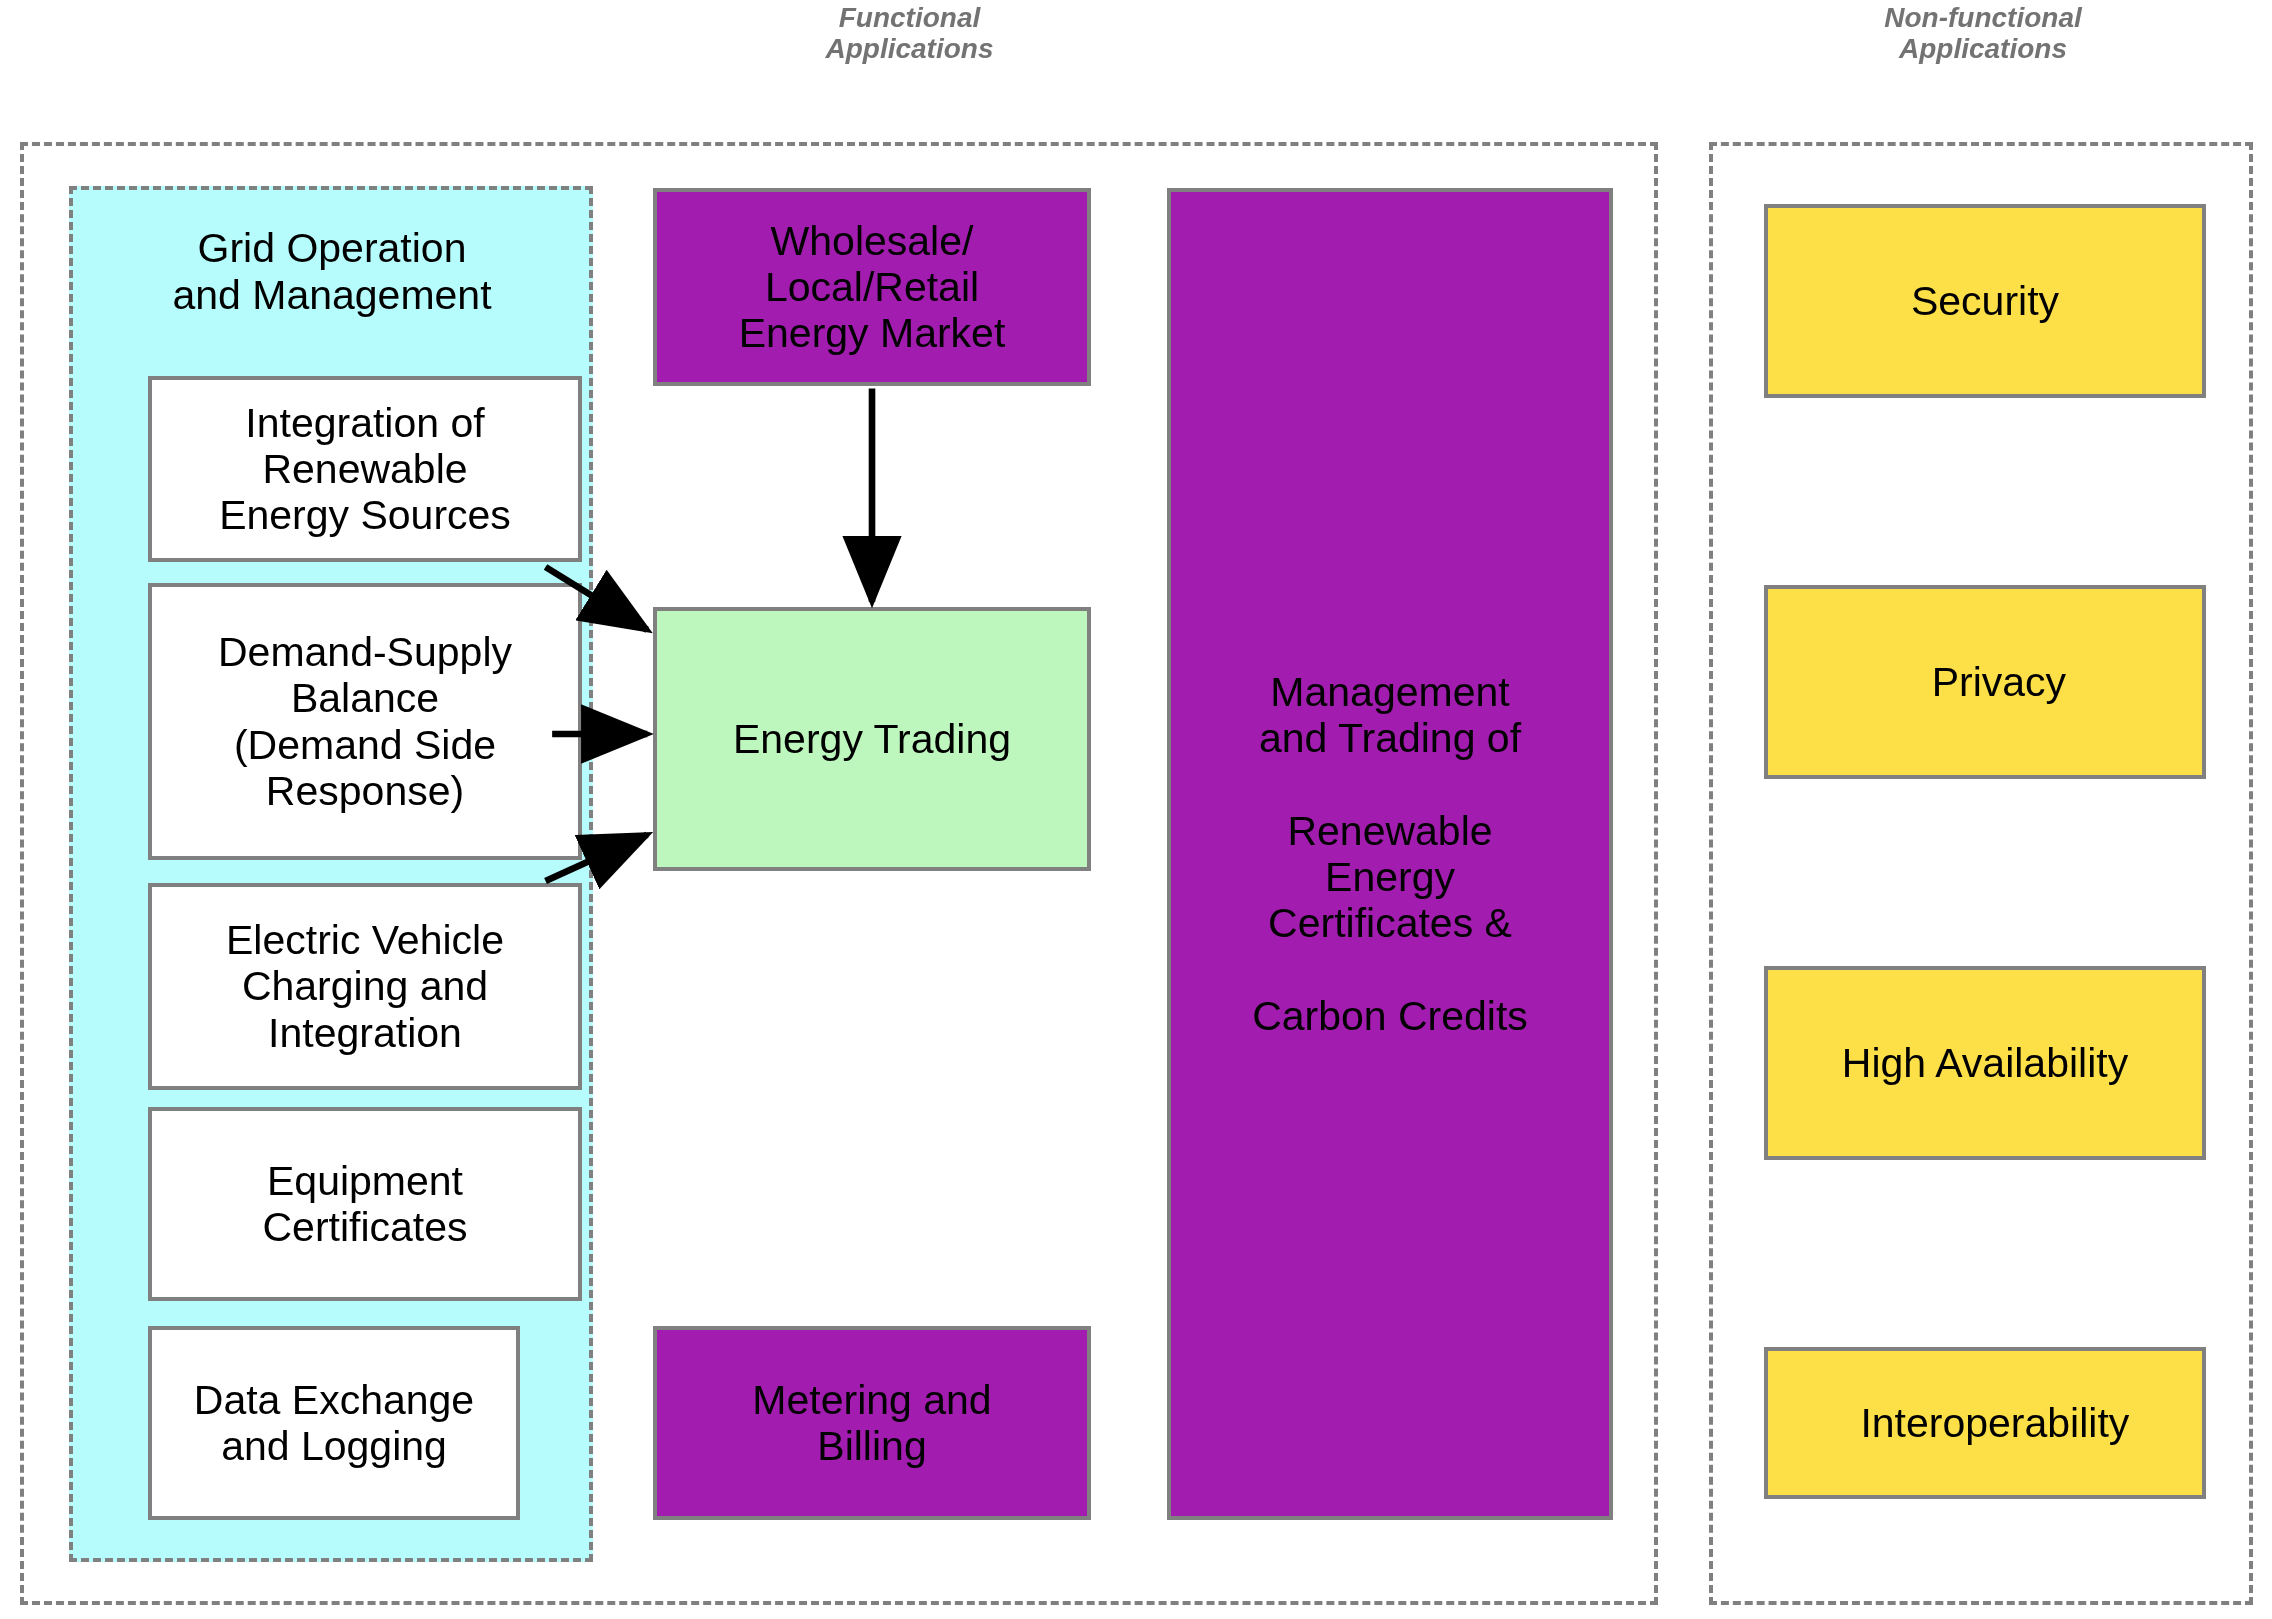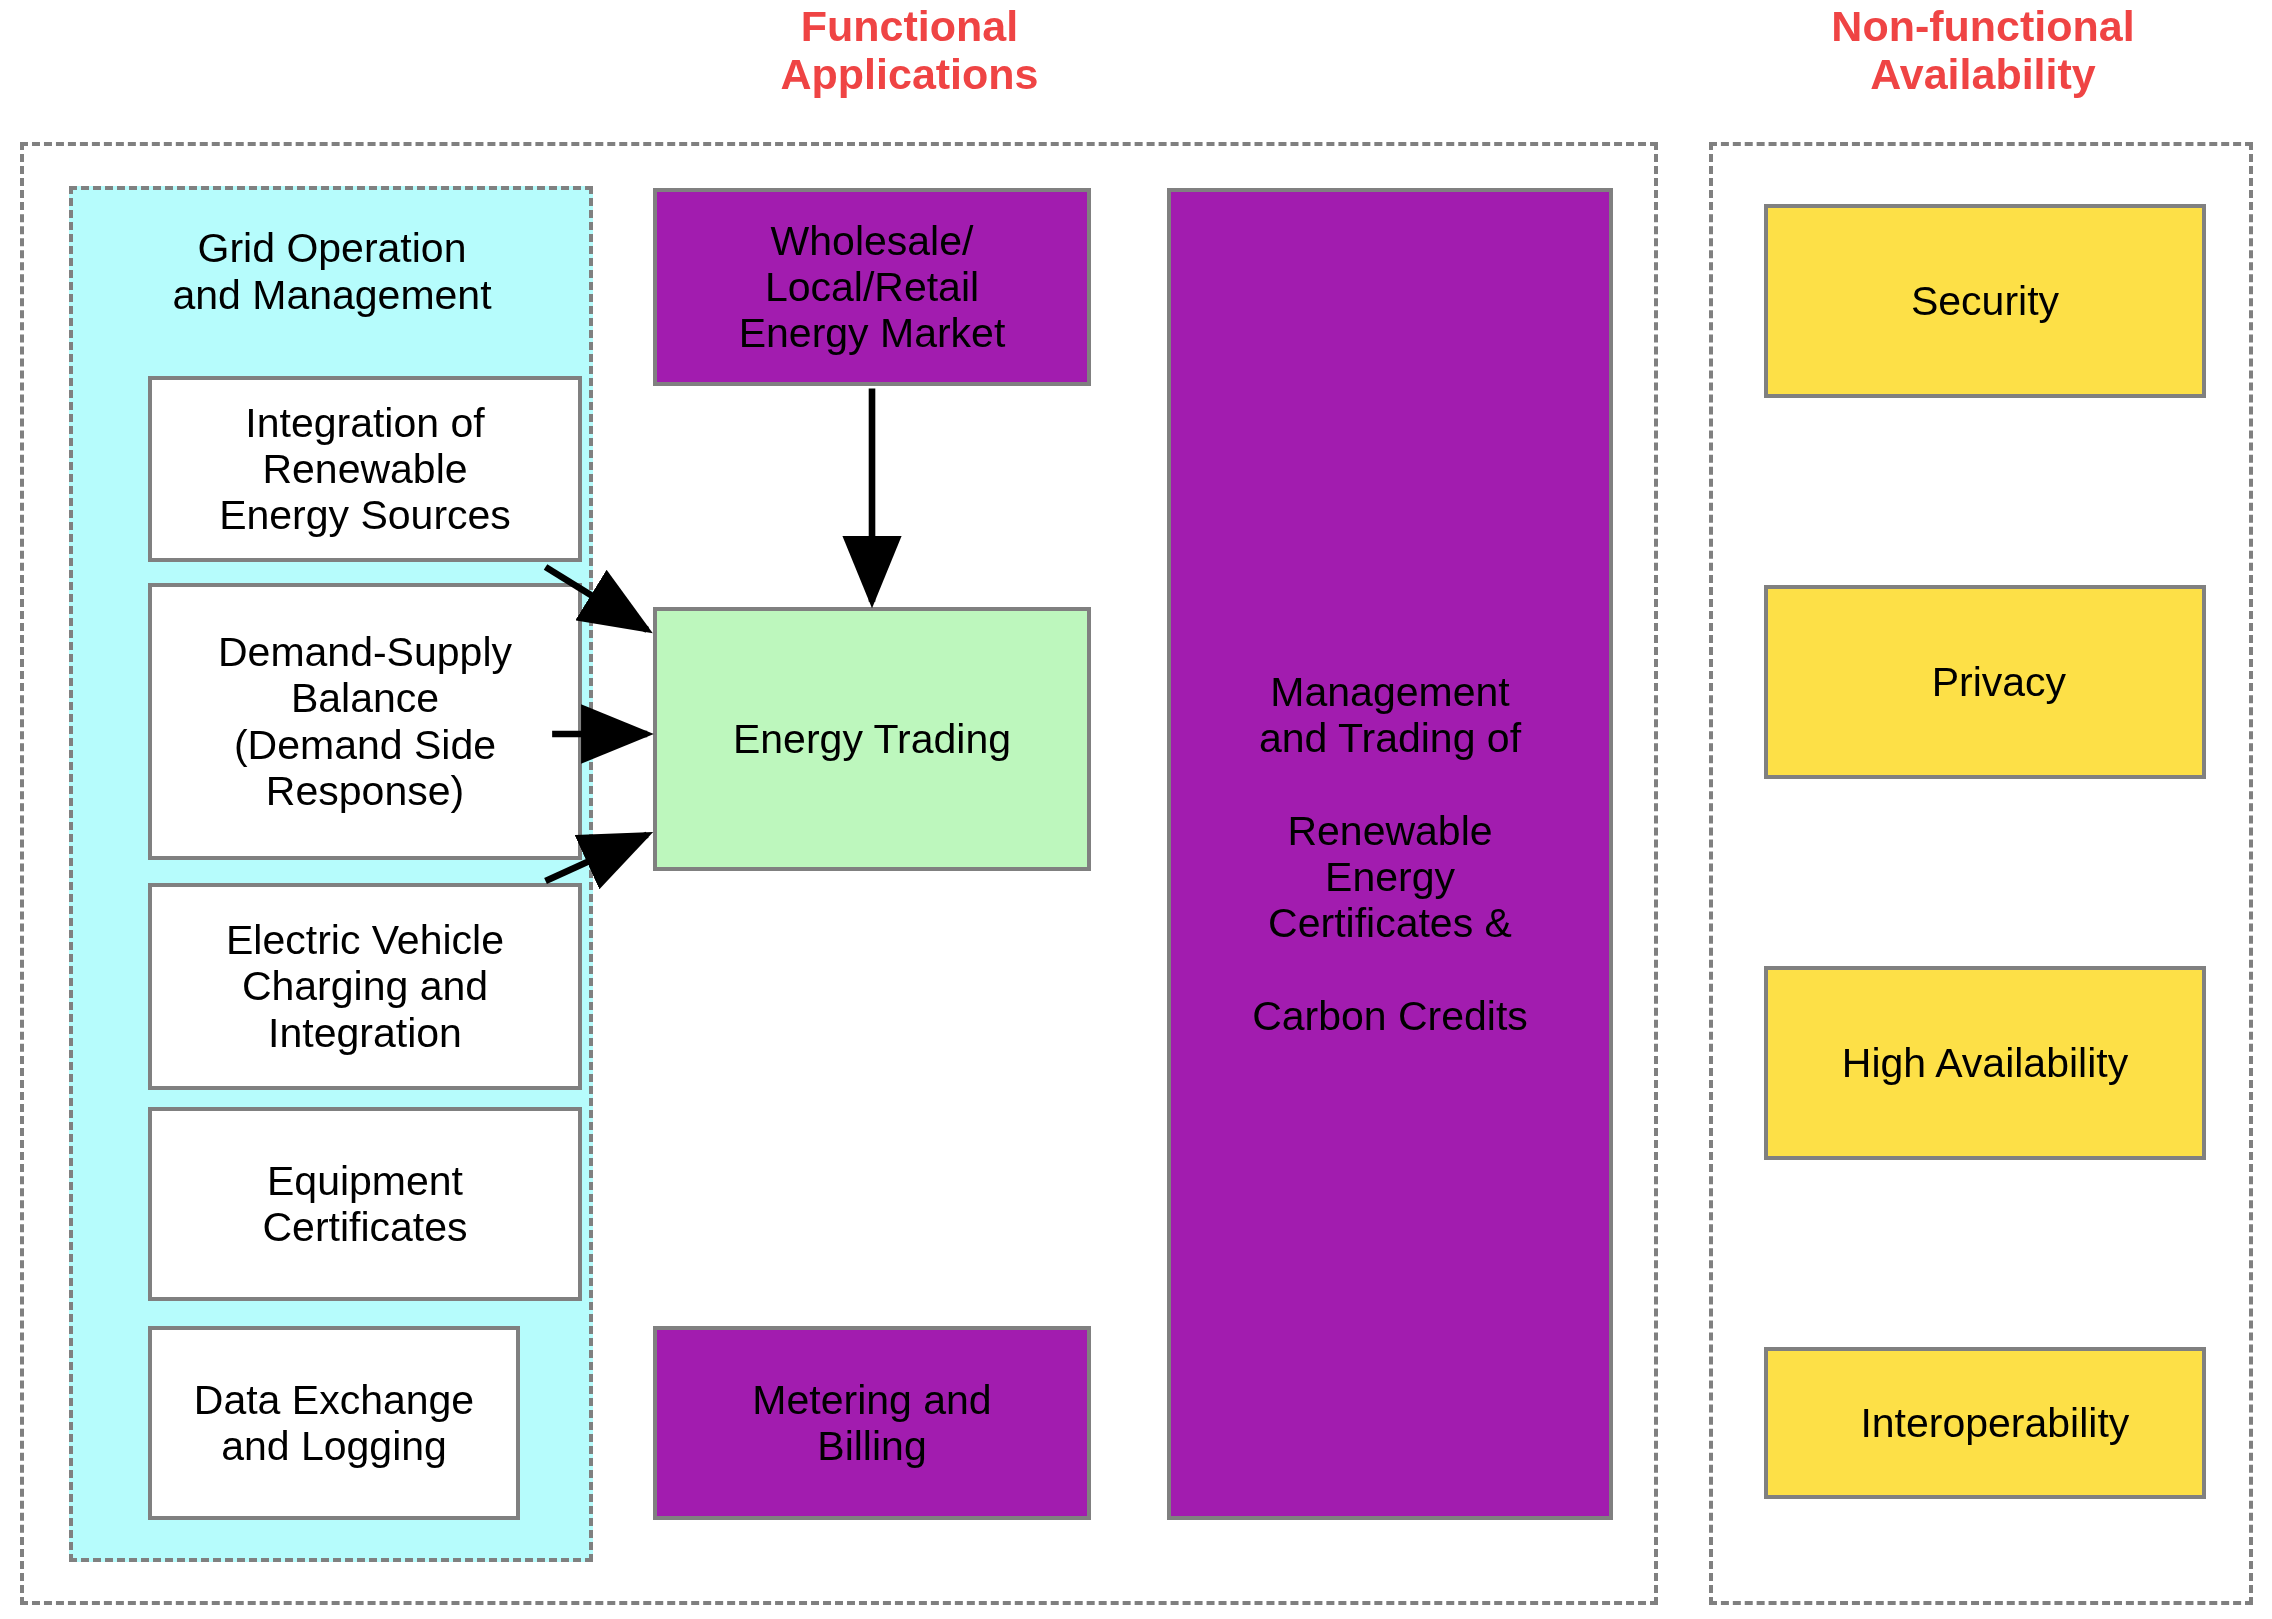--- a/index.html
+++ b/index.html
@@ -15,24 +15,25 @@
     font-family: "Liberation Sans", sans-serif;
     color: #000000;
     overflow: hidden;
   }
 
   
   .col-title {
     position: absolute;
     text-align: center;
     font-weight: bold;
-    font-size: 43px;
+    font-size: 28px;
     line-height: 1.12;
-    color: #ef4444;
+    color: #737373;
     white-space: pre-line;
+    font-style: italic;
   }
   #title-functional { left: 645px; top: 1.7px; width: 529px; }
   #title-nonfunctional { left: 1727px; top: 1.7px; width: 512px; }
 
   
   .dashed-group {
     position: absolute;
     border: 4.1px dashed #808080;
     background: transparent;
     box-sizing: border-box;
@@ -109,21 +110,21 @@
 </style>
 </head>
 <body>
 
 <div id="root">
 
   <div class="col-title" id="title-functional">Functional
 Applications</div>
 
   <div class="col-title" id="title-nonfunctional">Non-functional
-Availability</div>
+Applications</div>
 
   <div class="dashed-group" id="group-functional"></div>
 
   <div class="dashed-group" id="group-nonfunctional"></div>
 
   <div id="group-grid-ops"></div>
 
   <div class="group-label" id="label-grid-ops">Grid Operation
 and Management</div>
 

